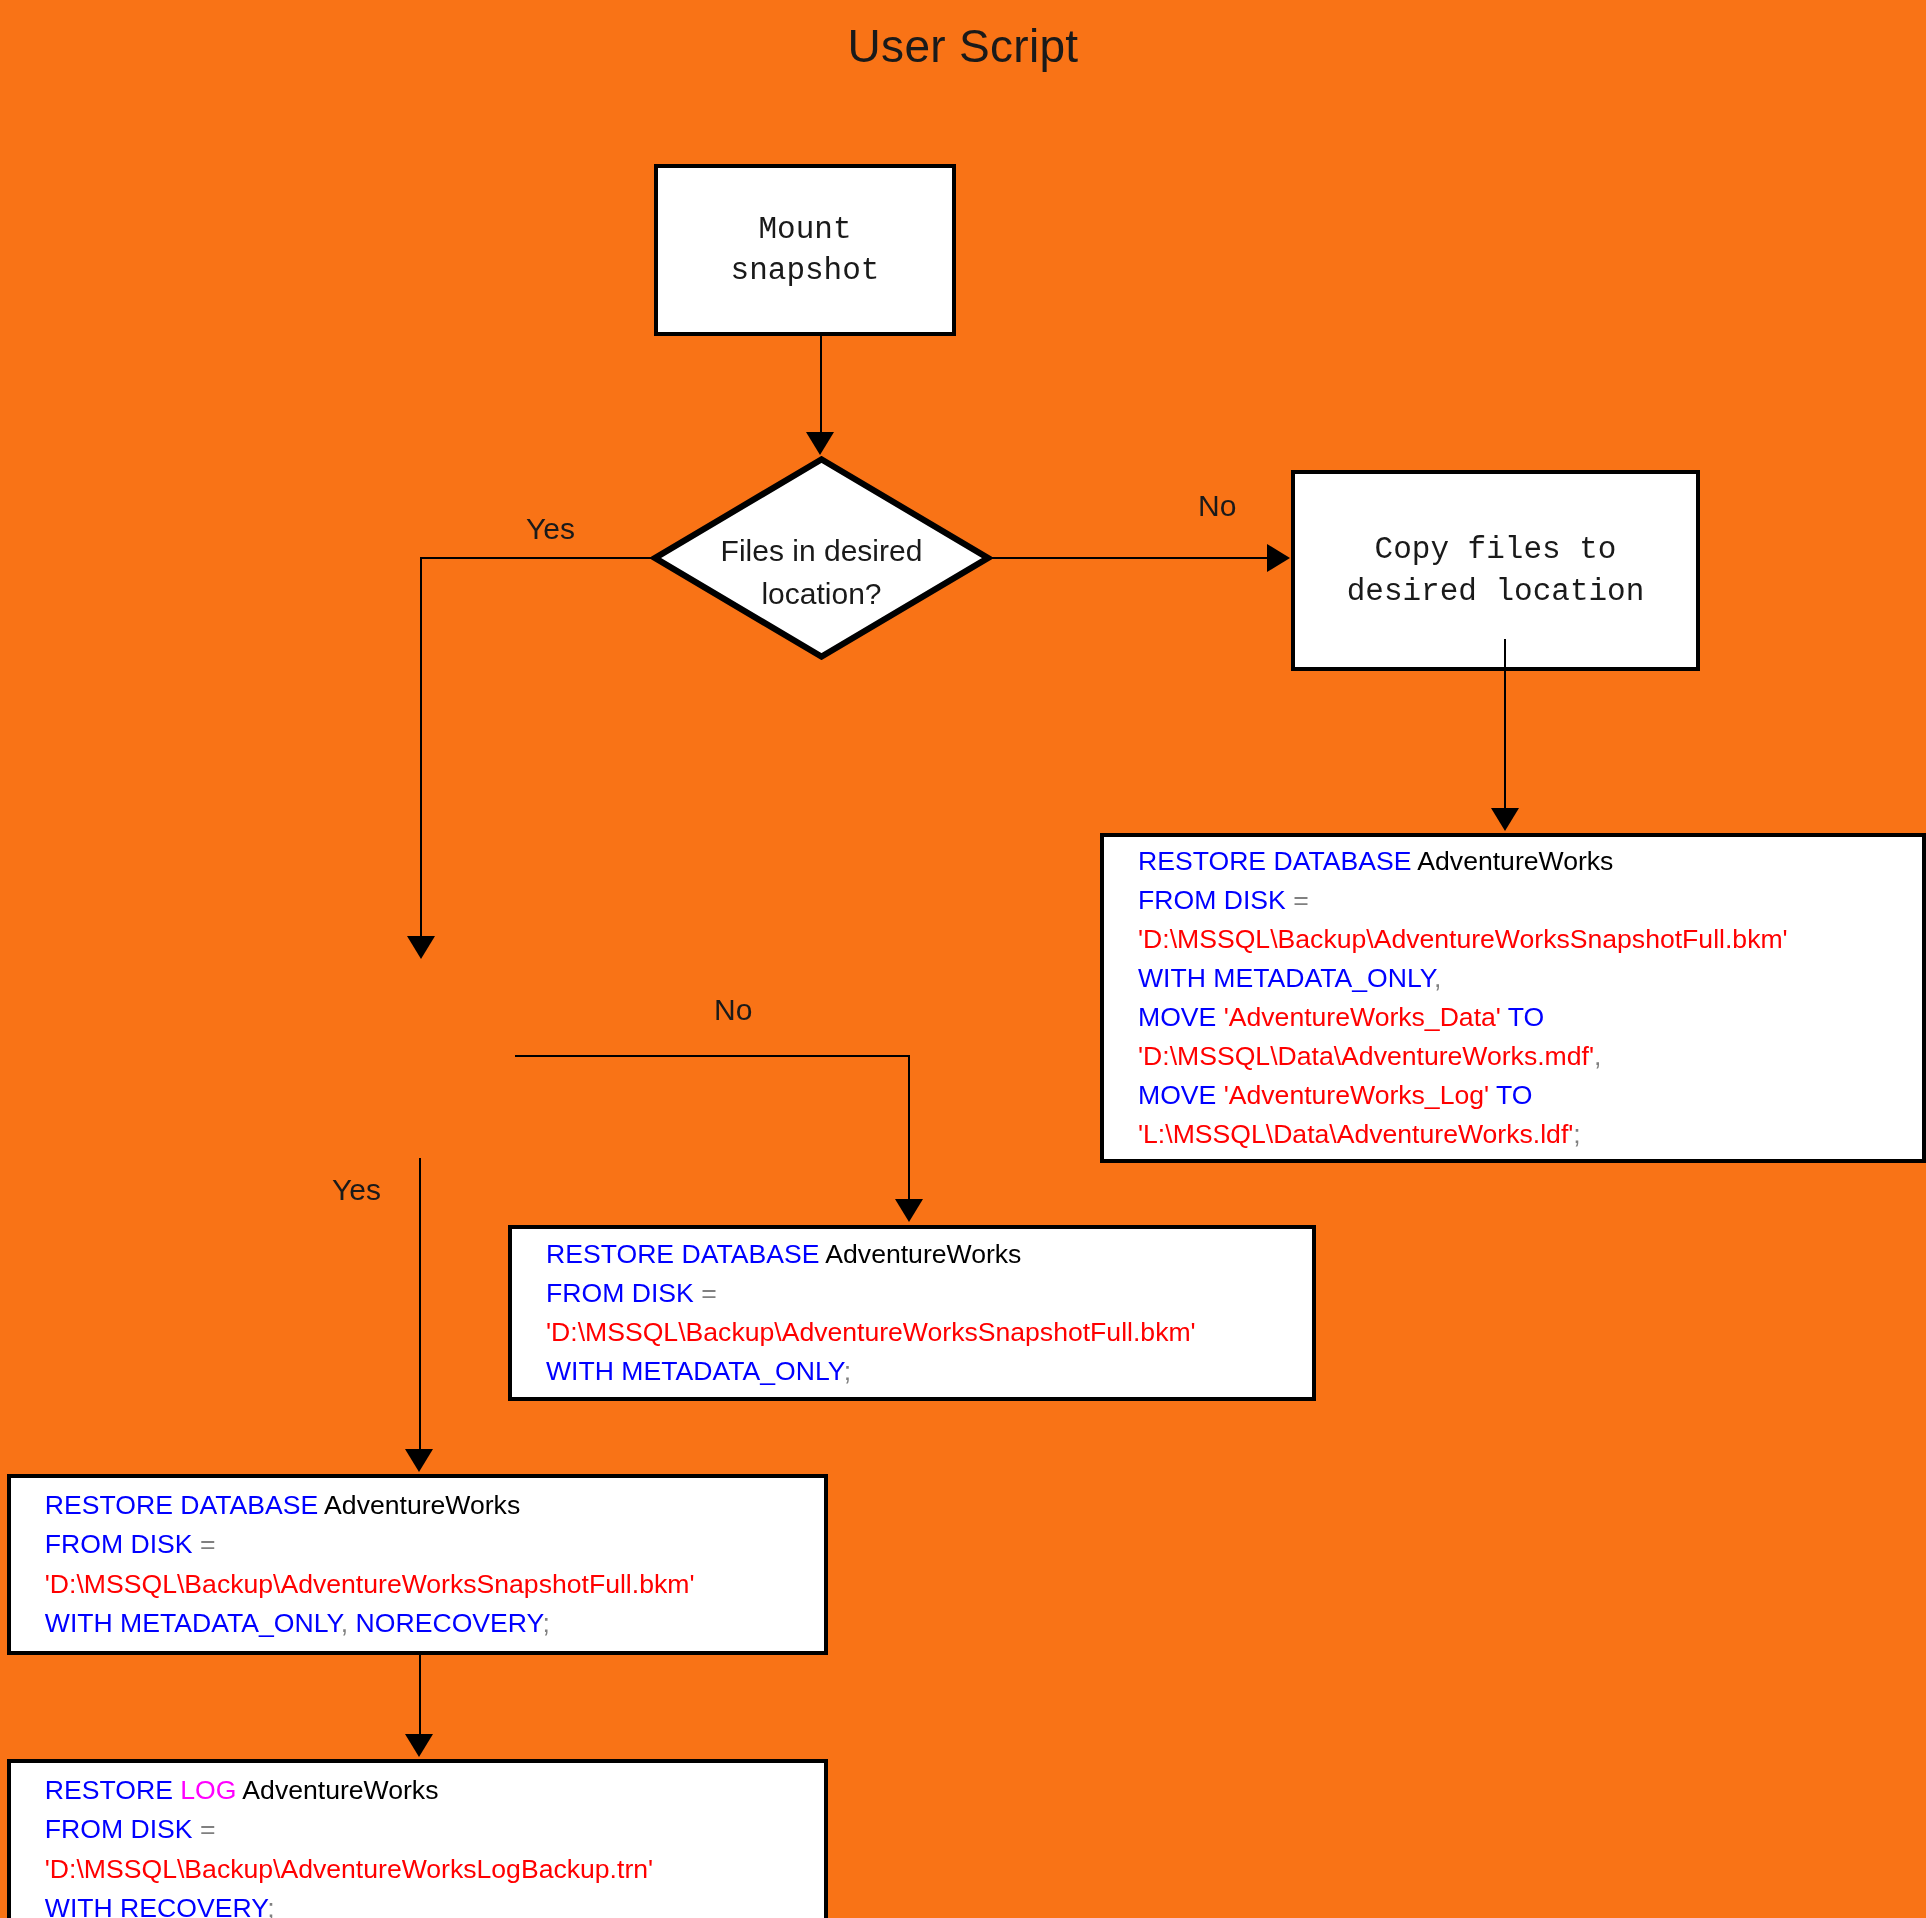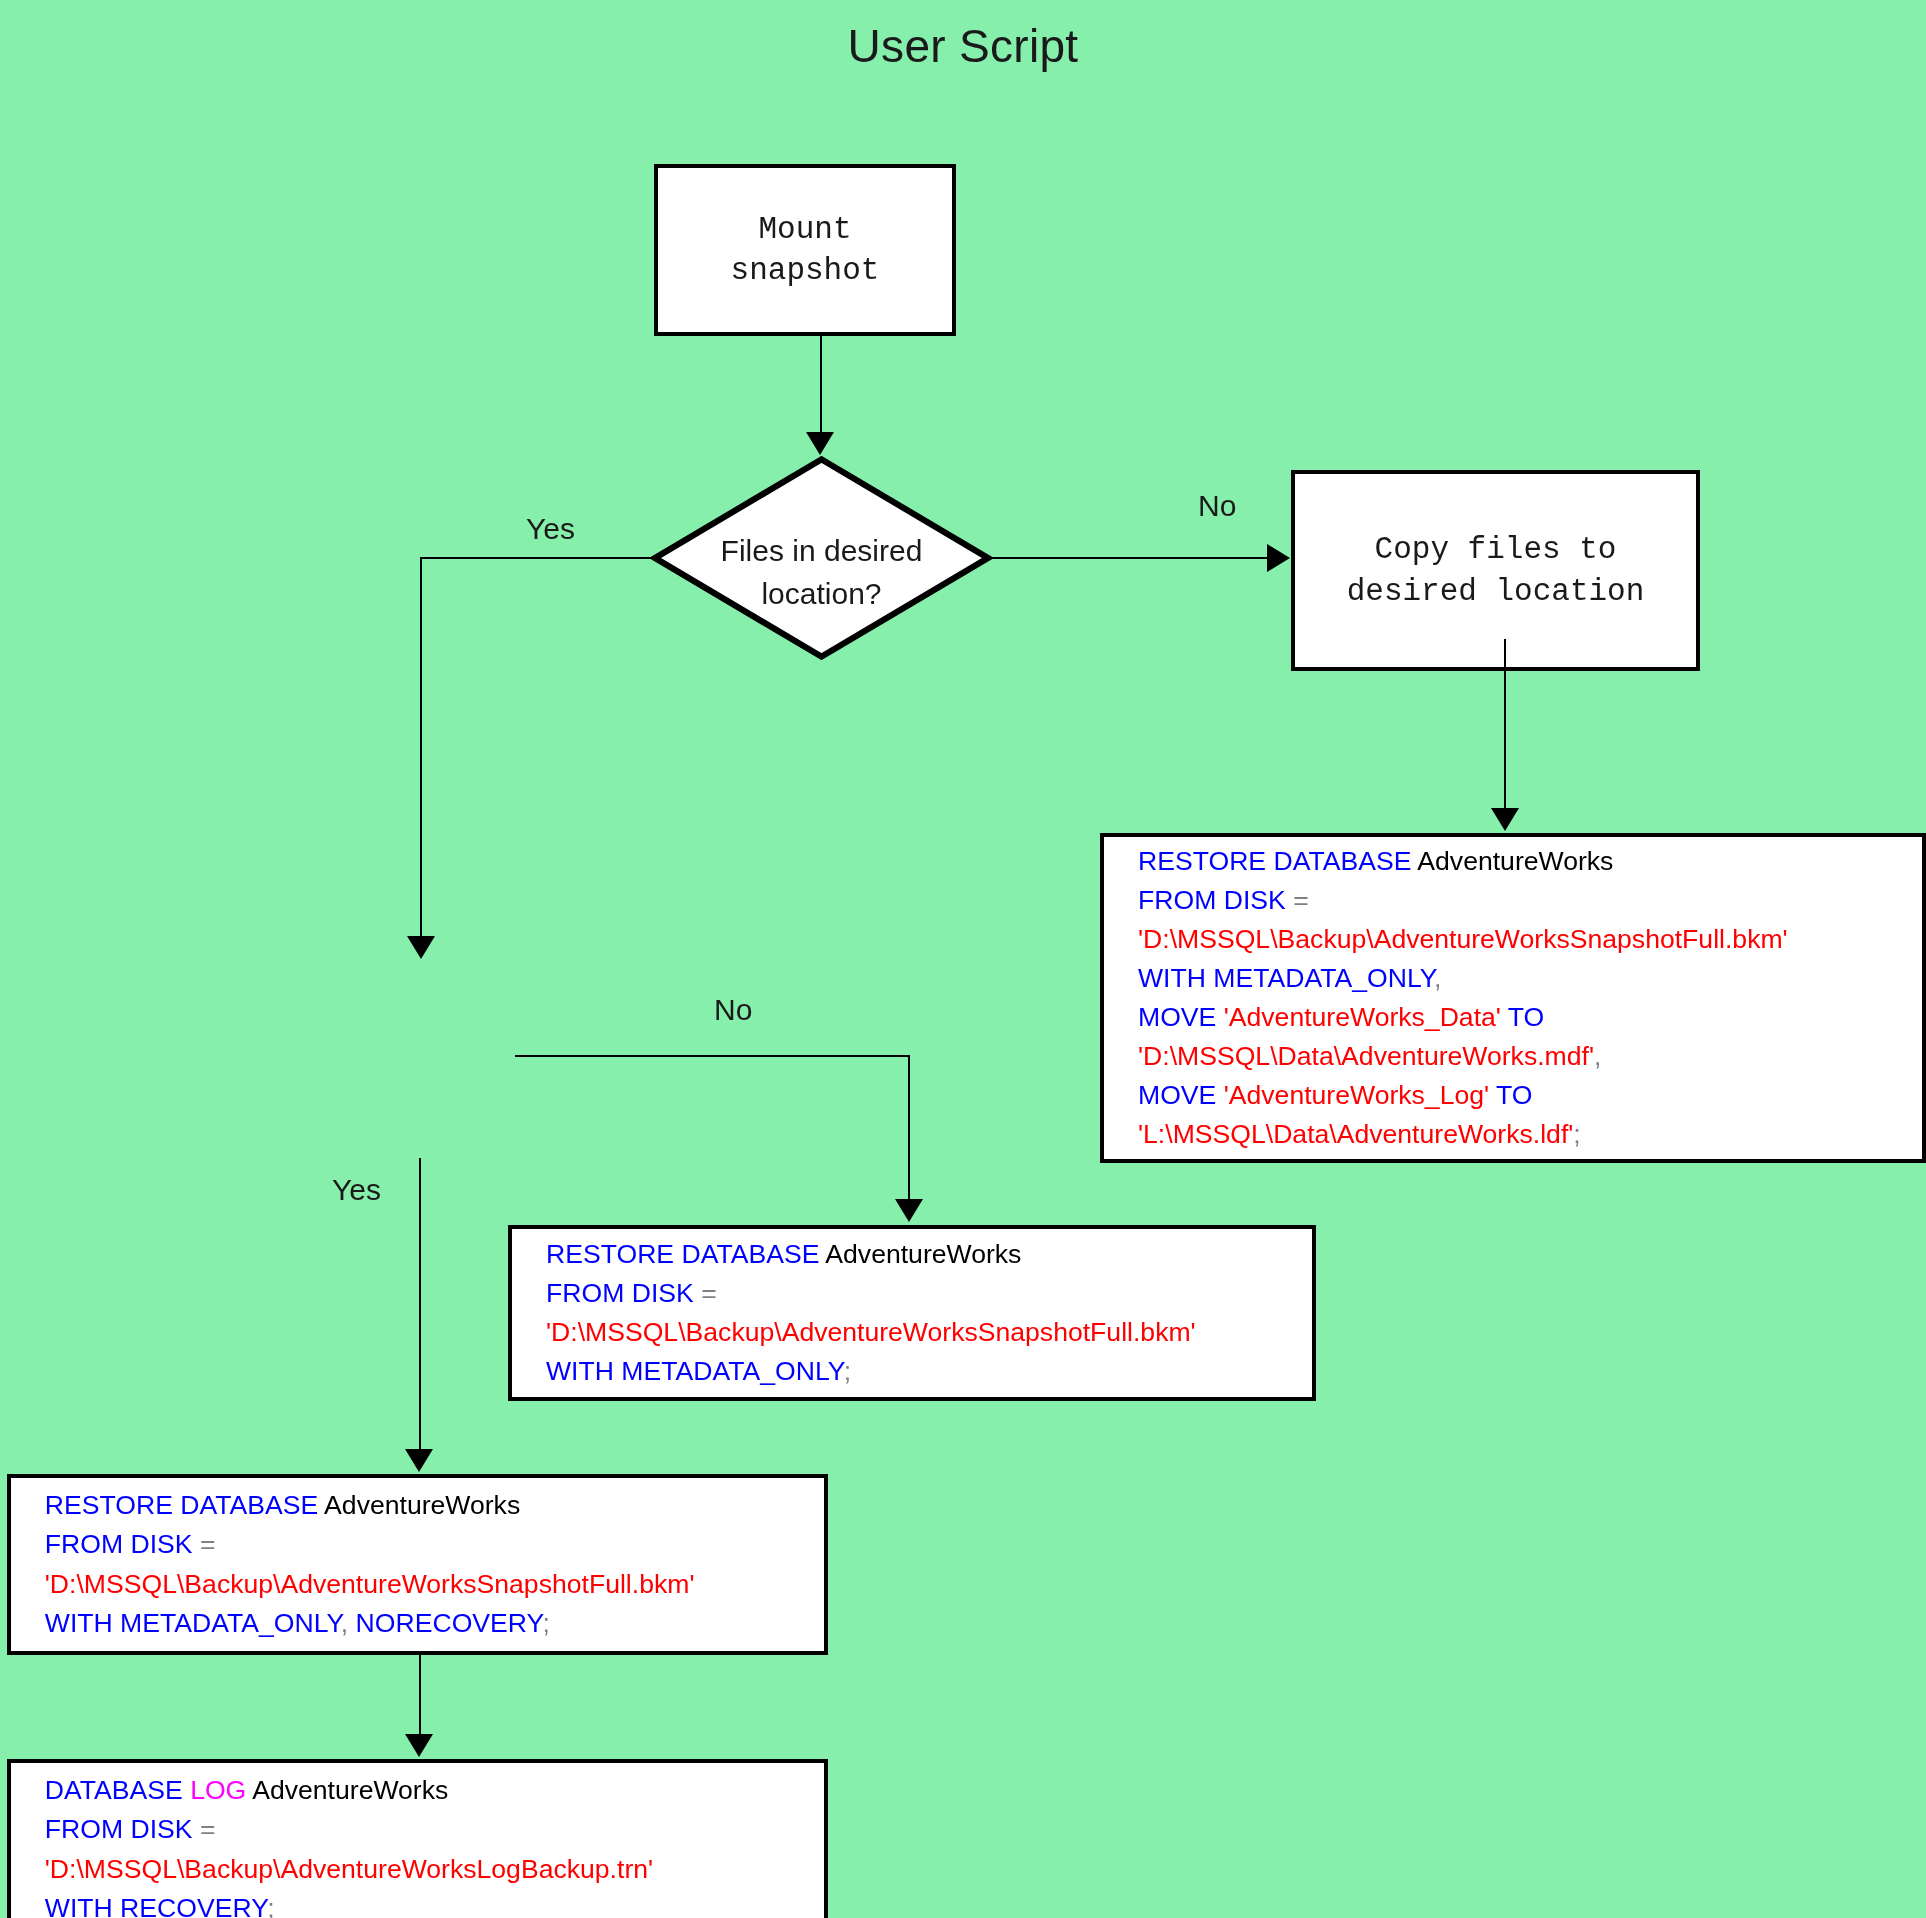--- a/index.html
+++ b/index.html
@@ -4,21 +4,21 @@
 <style>
   html, body {
     margin: 0;
     padding: 0;
     background: #e2e2e2;
   }
   #canvas {
     position: relative;
     width: 1926px;
     height: 1919px;
-    background: #86efac;
+    background: #f97316;
     overflow: hidden;
     font-family: "Liberation Sans", sans-serif;
   }
 
   
   #title {
     position: absolute;
     left: 0; top: 19px;
     width: 1926px;
     text-align: center;
@@ -201,20 +201,20 @@
     <div class="code-text"><span class="kw">RESTORE DATABASE </span><span class="ident">AdventureWorks</span>
 <span class="kw">FROM DISK </span><span class="pun">=</span>
 <span class="str">'D:\MSSQL\Backup\AdventureWorksSnapshotFull.bkm'</span>
 <span class="kw">WITH METADATA_ONLY</span><span class="pun">, </span><span class="kw">NORECOVERY</span><span class="pun">;</span></div>
   </div>
 
   <div class="edge-line v-line" style="left:419px; top:1655px; height:82px;"></div>
   <div class="arrow-down" style="left:405px; top:1734px;"></div>
 
   <div class="code-box" style="left:6.8px; top:1759px; width:821px; height:181px;">
-    <div class="code-text"><span class="kw">DATABASE </span><span class="kwlog">LOG</span><span class="kw"> </span><span class="ident">AdventureWorks</span>
+    <div class="code-text"><span class="kw">RESTORE </span><span class="kwlog">LOG</span><span class="kw"> </span><span class="ident">AdventureWorks</span>
 <span class="kw">FROM DISK </span><span class="pun">=</span>
 <span class="str">'D:\MSSQL\Backup\AdventureWorksLogBackup.trn'</span>
 <span class="kw">WITH RECOVERY</span><span class="pun">;</span></div>
   </div>
 
 </div>
 
 
 </body></html>

